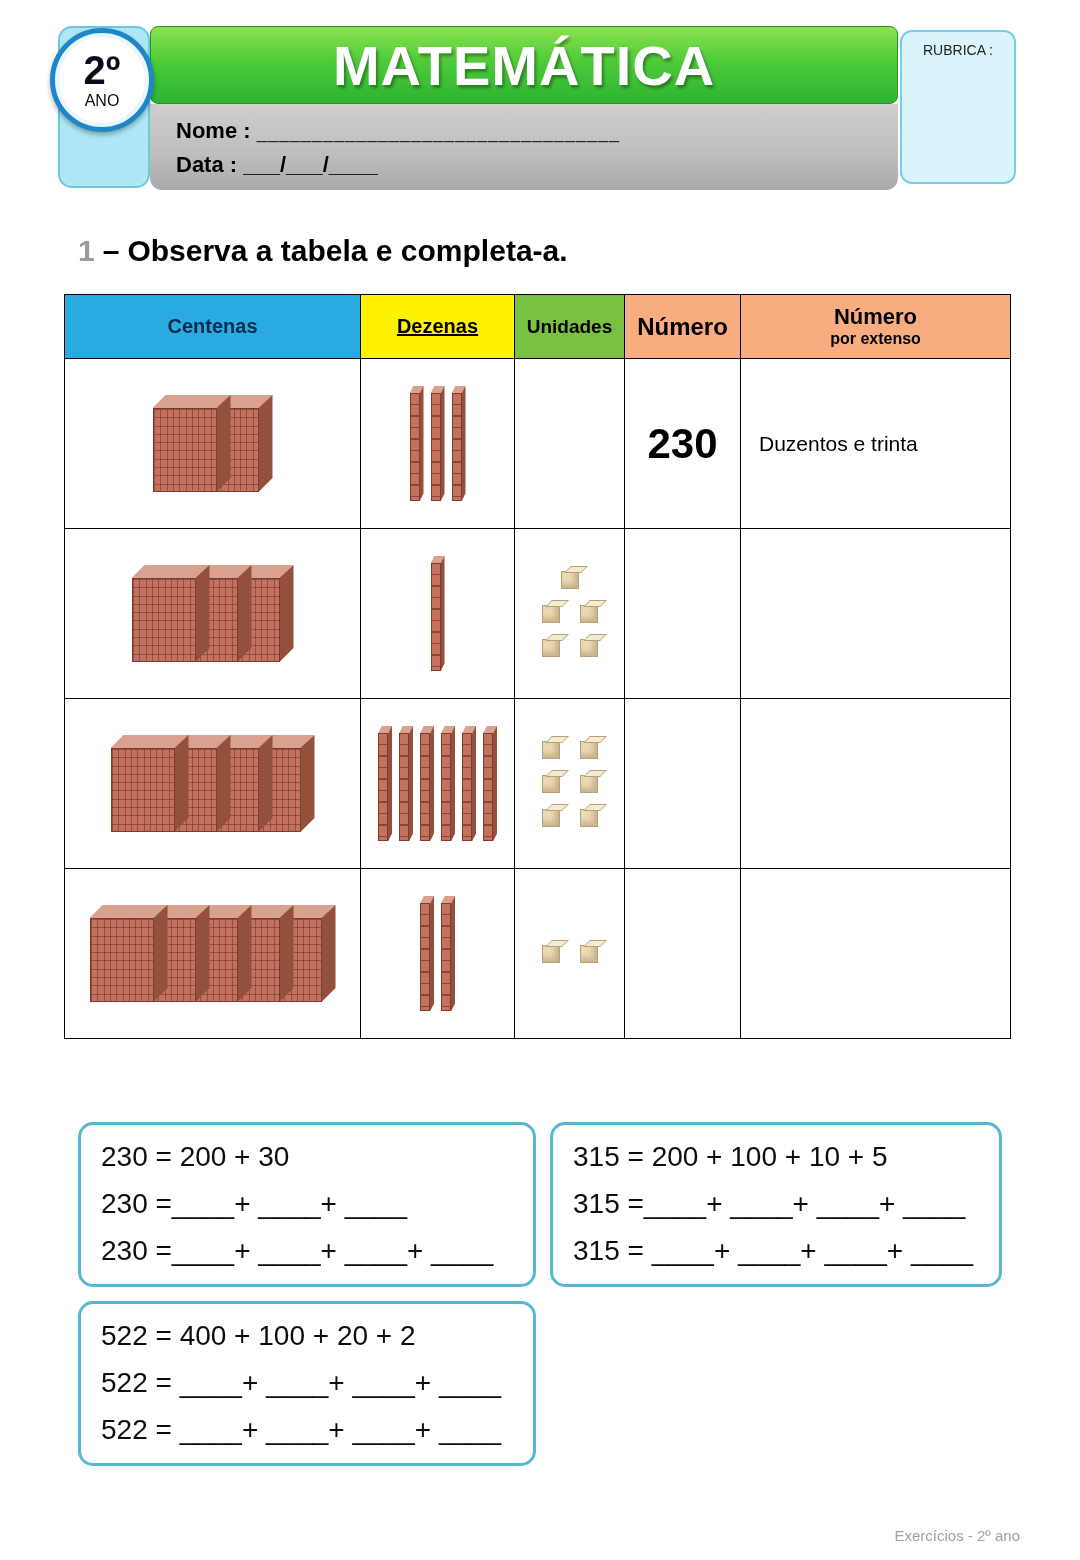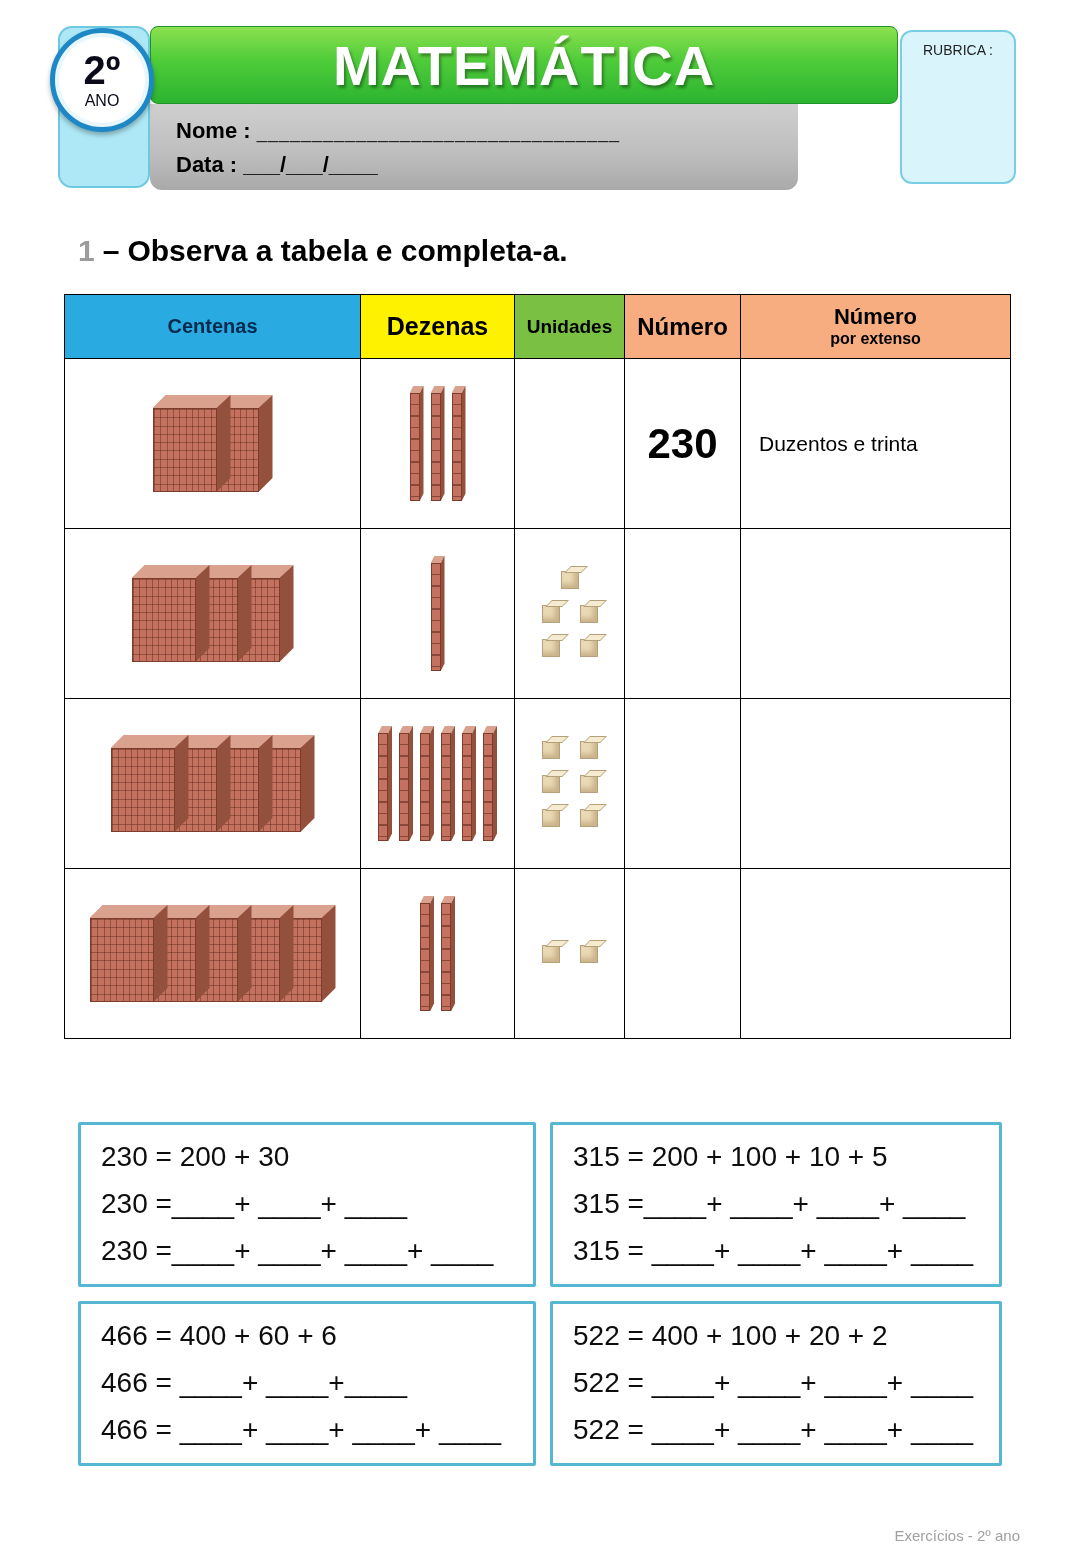--- a/index.html
+++ b/index.html
@@ -22,21 +22,21 @@
   .grade-circle{position:absolute;left:50px;top:28px;width:104px;height:104px;border-radius:50%;
     background:#fff;border:5px solid #1e88c7;box-shadow:0 3px 5px rgba(0,0,0,.3),0 0 0 4px #e8f7fd inset;
     display:flex;flex-direction:column;align-items:center;justify-content:center;z-index:3;}
   .grade-top{font-size:40px;font-weight:bold;line-height:1;color:#0a0a1a;}
   .grade-bottom{font-size:16px;color:#0a0a1a;margin-top:2px;}
   .banner{position:absolute;left:150px;top:26px;width:748px;height:78px;border-radius:8px;z-index:2;
     background:linear-gradient(180deg,var(--banner_light) 0%,#4ecb39 45%,var(--banner_dark) 100%);
     border:1px solid #1f9327;display:flex;align-items:center;justify-content:center;}
   .banner-title{font-size:56px;font-weight:bold;color:#fff;letter-spacing:1px;
     text-shadow:2px 3px 3px rgba(0,0,0,.35);}
-  .info-band{position:absolute;left:150px;top:104px;width:648px;height:86px;
+  .info-band{position:absolute;left:150px;top:104px;width:748px;height:86px;
     background:linear-gradient(180deg,#cfcfcf 0%,#bdbdbd 60%,#a9a9a9 100%);
     border-radius:0 0 12px 12px;}
   .name-row{position:absolute;left:26px;top:14px;font-size:22px;}
   .name-row .lbl,.date-row .lbl{font-weight:bold;}
   .uline{font-size:18px;color:#222;letter-spacing:1px;}
   .date-row{position:absolute;left:26px;top:48px;font-size:22px;}
   .info-col{position:absolute;left:540px;top:28px;width:190px;text-align:center;font-size:15px;color:#111;}
   .rubric-box{position:absolute;left:900px;top:30px;width:116px;height:154px;
     background:#d9f4fb;border:2px solid #79cee5;border-radius:12px;
     padding-top:10px;text-align:center;font-size:14px;color:#222;}
@@ -46,21 +46,21 @@
   .sec1{left:78px;top:234px;}
   .sec2{left:78px;top:1058px;}
   .sec-num{color:#9c9c9c;margin-right:8px;}
   .sec-sep{margin-right:8px;}
 
   
   table.pv{position:absolute;left:64px;top:294px;border-collapse:collapse;table-layout:fixed;}
   table.pv th,table.pv td{border:1px solid #000;padding:0;text-align:center;vertical-align:middle;}
   table.pv th{height:64px;font-weight:bold;}
   .h-cent{background:var(--header_blue);color:#052a4d;font-size:20px;}
-  .h-dez{background:var(--header_yellow);color:#000;font-size:25px;}
+  .h-dez{background:var(--header_yellow);color:#000;font-size:20px;text-decoration:underline;}
   .h-uni{background:var(--header_green);color:#000;font-size:19px;}
   .h-num{background:var(--header_orange);color:#000;font-size:24px;}
   .h-ext{background:var(--header_orange);color:#000;}
   .ext-main{font-size:22px;font-weight:bold;line-height:1.1;}
   .ext-sub{font-size:16px;font-weight:bold;}
   table.pv td{height:170px;}
   .c-num{font-size:42px;font-weight:bold;}
   .c-ext{font-size:21px;text-align:left !important;padding-left:18px !important;}
 
   
@@ -93,21 +93,21 @@
 
   
   .cube{position:relative;width:18px;height:18px;flex:none;background:#ead9b5;
     border:1px solid #b4a179;box-shadow:inset -4px -4px 5px rgba(140,110,60,.35);}
   .cube::before{content:'';position:absolute;left:2px;top:-6px;width:15px;height:5px;
     background:#f5ebd0;border:1px solid #b4a179;transform:skewX(-45deg);transform-origin:bottom left;}
 
   
   .boxes{position:absolute;left:78px;top:1122px;width:924px;display:grid;
     grid-template-columns:458px 452px;column-gap:14px;row-gap:14px;}
-  .dbox{border:3px solid var(--teal_border);border-radius:2px;background:#fff;
+  .dbox{border:3px solid var(--teal_border);border-radius:15px;background:#fff;
     padding:8px 20px 10px 20px;}
   .dbox .line{font-size:28px;line-height:47px;color:#0d0d0d;white-space:nowrap;}
 
   .footer{position:absolute;right:60px;bottom:16px;font-size:15px;color:#a0a0a0;}
 </style>
 </head>
 <body>
 
 <div class="page">
 
@@ -318,25 +318,20 @@
       <div class="line">230 = 200 + 30</div>
       <div class="line">230 =____+ ____+ ____</div>
       <div class="line">230 =____+ ____+ ____+ ____</div>
     </div>
     <div class="dbox">
       <div class="line">315 = 200 + 100 + 10 + 5</div>
       <div class="line">315 =____+ ____+ ____+ ____</div>
       <div class="line">315 = ____+ ____+ ____+ ____</div>
     </div>
     <div class="dbox">
-      <div class="line">466 = 400 + 60 + 6</div>
-      <div class="line">466 = ____+ ____+____</div>
-      <div class="line">466 = ____+ ____+ ____+ ____</div>
-    </div>
-    <div class="dbox">
       <div class="line">522 = 400 + 100 + 20 + 2</div>
       <div class="line">522 = ____+ ____+ ____+ ____</div>
       <div class="line">522 = ____+ ____+ ____+ ____</div>
     </div>
   </div>
 
   <div class="footer">Exercícios - 2º ano</div>
 </div>
 
 </body></html>

